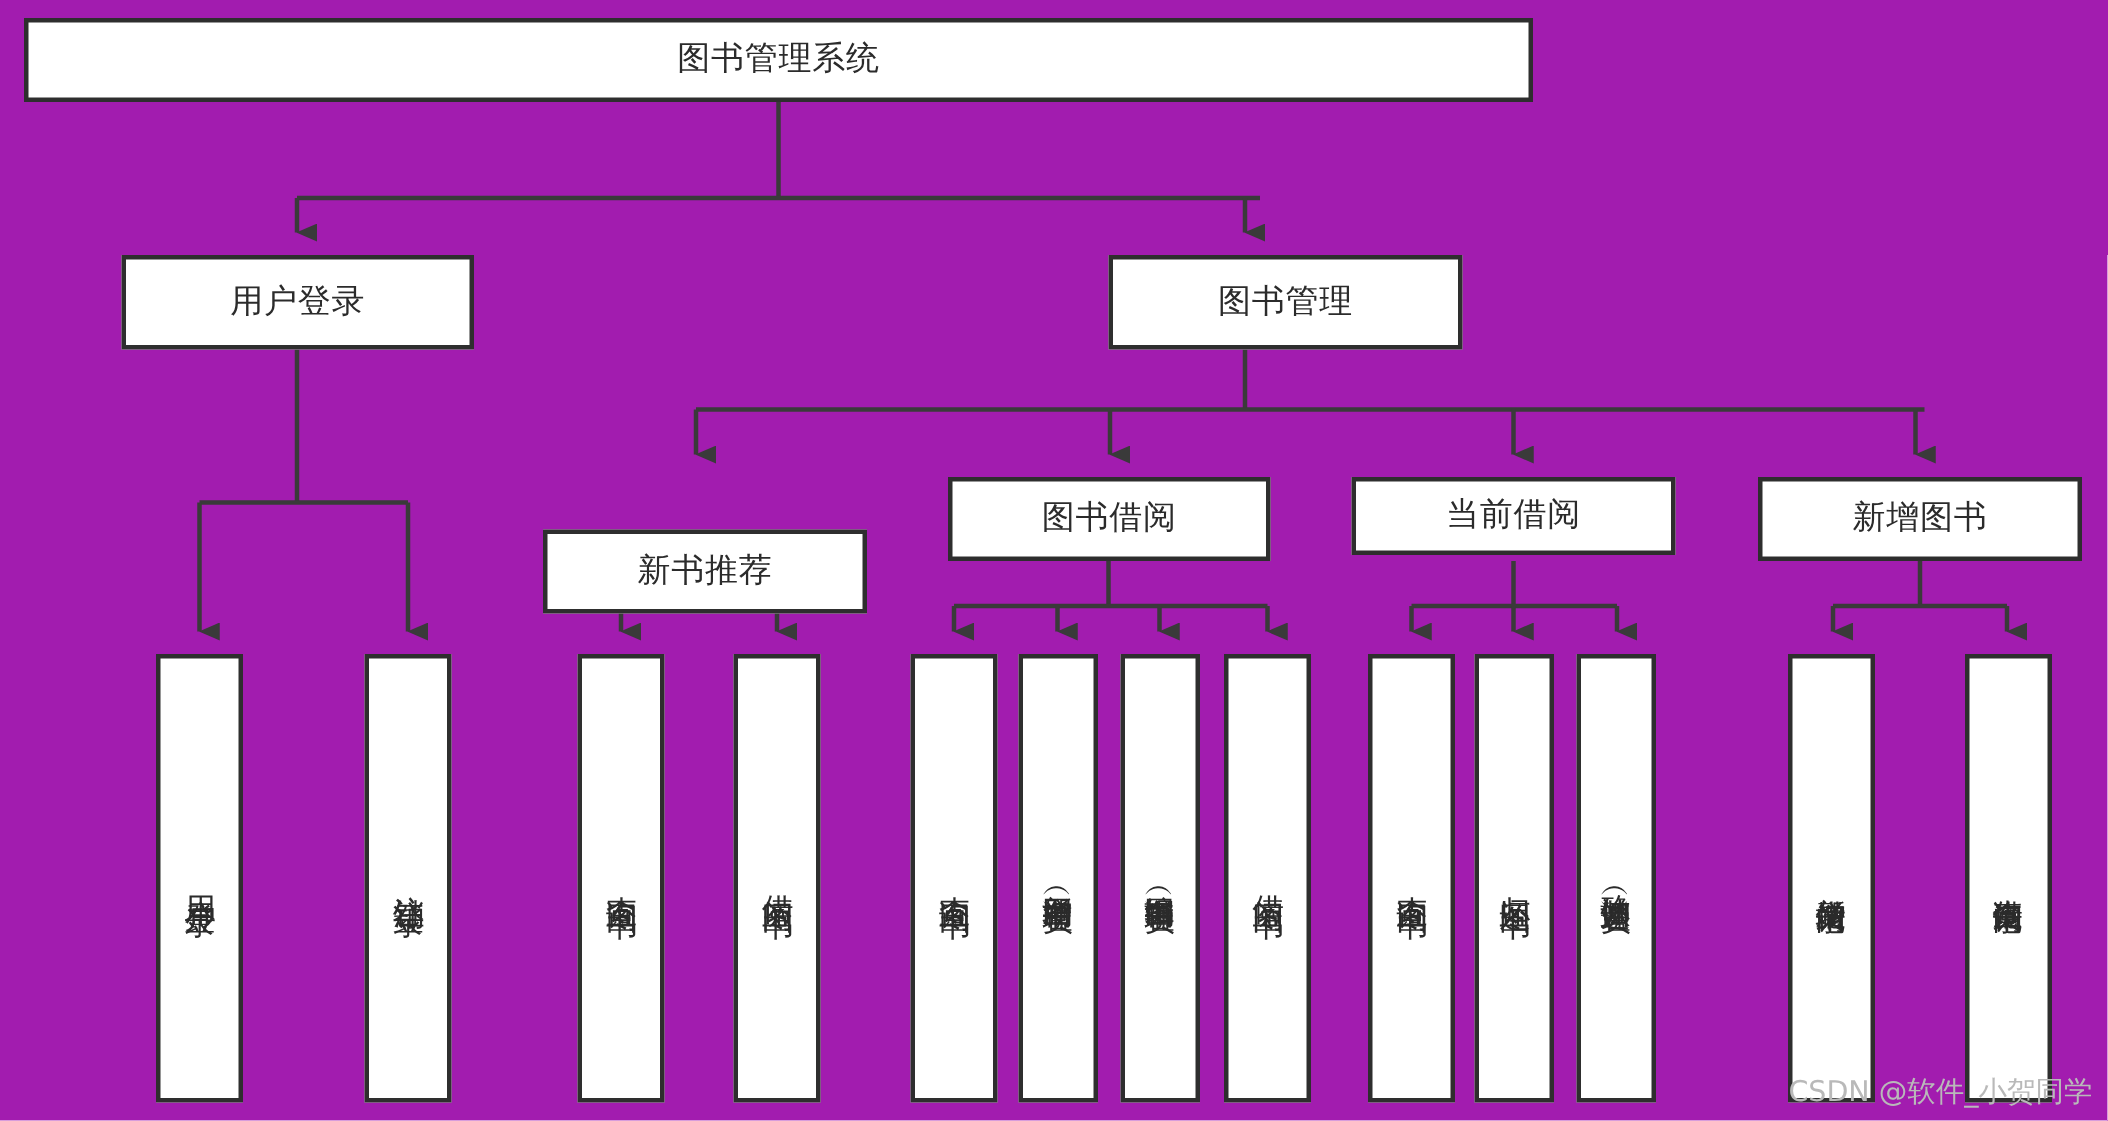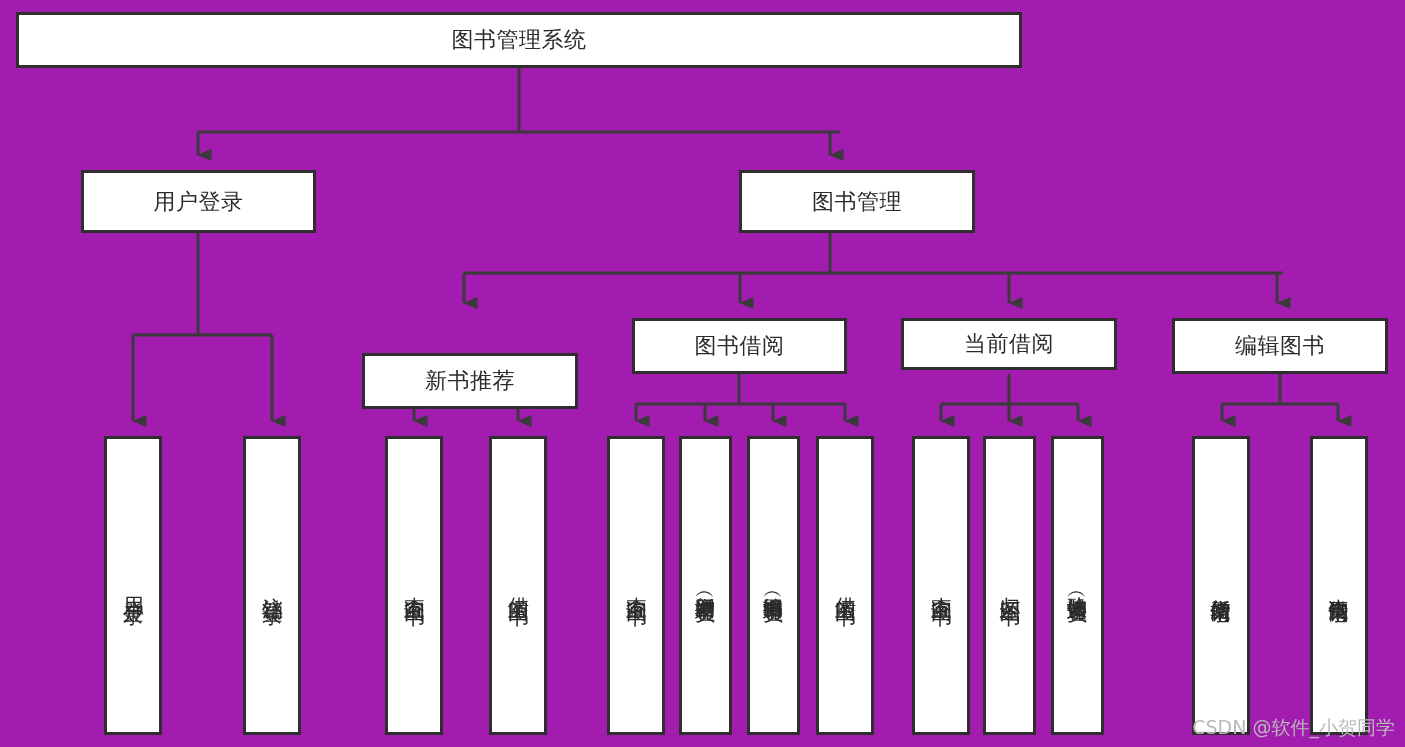--- a/index.html
+++ b/index.html
@@ -138,21 +138,21 @@
   <div class="node" style="left:362px; top:318px; width:216px; height:56px;margin-top:35px;">
     <span class="label">新书推荐</span>
   </div>
   <div class="node" style="left:632px; top:318px; width:215px; height:56px;">
     <span class="label">图书借阅</span>
   </div>
   <div class="node" style="left:901px; top:318px; width:216px; height:52px;">
     <span class="label">当前借阅</span>
   </div>
   <div class="node" style="left:1172px; top:318px; width:216px; height:56px;">
-    <span class="label">编辑图书</span>
+    <span class="label">新增图书</span>
   </div>
 
   <div class="node vert" style="left:104px; top:436px; width:58px; height:299px;">
     <span class="label">用户登录</span>
   </div>
   <div class="node vert" style="left:243px; top:436px; width:58px; height:299px;">
     <span class="label">注销登录</span>
   </div>
 
   <div class="node vert" style="left:385px; top:436px; width:58px; height:299px;">

